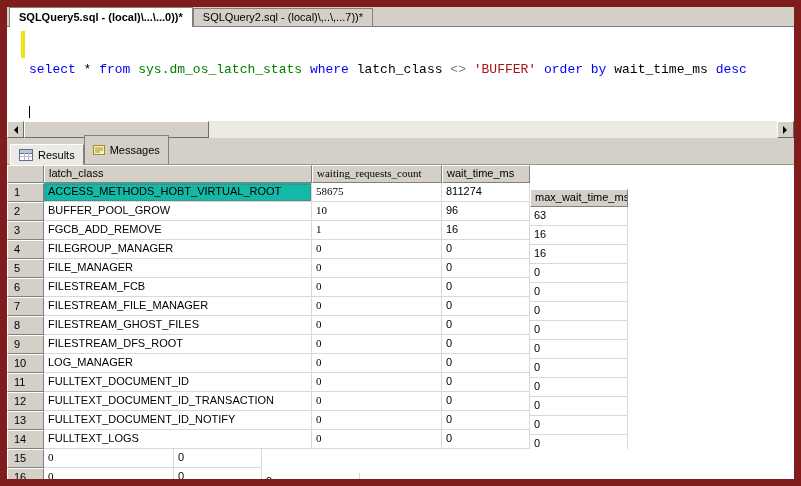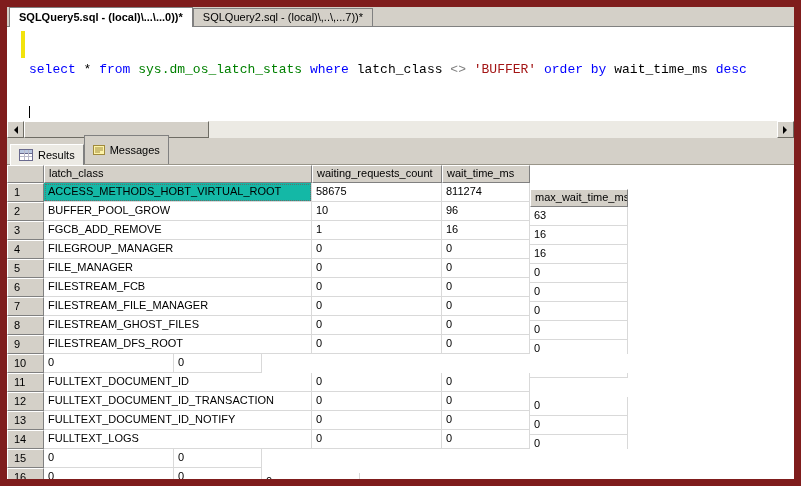--- a/index.html
+++ b/index.html
@@ -52,21 +52,21 @@
     border-right:1px solid #808080;border-bottom:1px solid #808080;
     padding:1px 4px;white-space:nowrap;overflow:hidden;height:18px;}
   .numcell{background:#d4d0c8;border-top:1px solid #ffffff;border-left:1px solid #ffffff;
     border-right:1px solid #808080;border-bottom:1px solid #808080;
     padding:2px 4px 0 6px;white-space:nowrap;overflow:hidden;height:19px;}
   .dcell{background:#ffffff;border-right:1px solid #d9d9d9;border-bottom:1px solid #d9d9d9;
     padding:2px 4px 0 4px;white-space:nowrap;overflow:hidden;height:19px;}
   .dcell.selected{background:#14b8a6;outline:1px dotted #6a6a6a;outline-offset:-2px;}
   .c0{width:37px;flex:0 0 37px;}
   .c1{width:268px;flex:0 0 268px;}
-  .c2{width:130px;flex:0 0 130px;}
+  .c2{width:130px;flex:0 0 130px;font-family:Liberation Serif, serif;}
   .c3{width:88px;flex:0 0 88px;}
   .c4{width:98px;flex:0 0 98px;margin-top:24px;}
   .fill{flex:1;border:none;background:#ffffff;}
 </style>
 </head>
 <body>
 
 <div class="window">
 
   <div class="doc-tabs">
@@ -200,20 +200,21 @@
         <div class="grid-row">
           <div class="numcell c0">9</div>
           <div class="dcell c1">FILESTREAM_DFS_ROOT</div>
           <div class="dcell c2">0</div>
           <div class="dcell c3">0</div>
           <div class="dcell c4">0</div>
           <div class="fill"></div>
         </div>
         <div class="grid-row">
           <div class="numcell c0">10</div>
+          <div class="dcell c1">LOG_MANAGER</div>
           <div class="dcell c2">0</div>
           <div class="dcell c3">0</div>
           <div class="dcell c4">0</div>
           <div class="fill"></div>
         </div>
         <div class="grid-row">
           <div class="numcell c0">11</div>
           <div class="dcell c1">FULLTEXT_DOCUMENT_ID</div>
           <div class="dcell c2">0</div>
           <div class="dcell c3">0</div>

